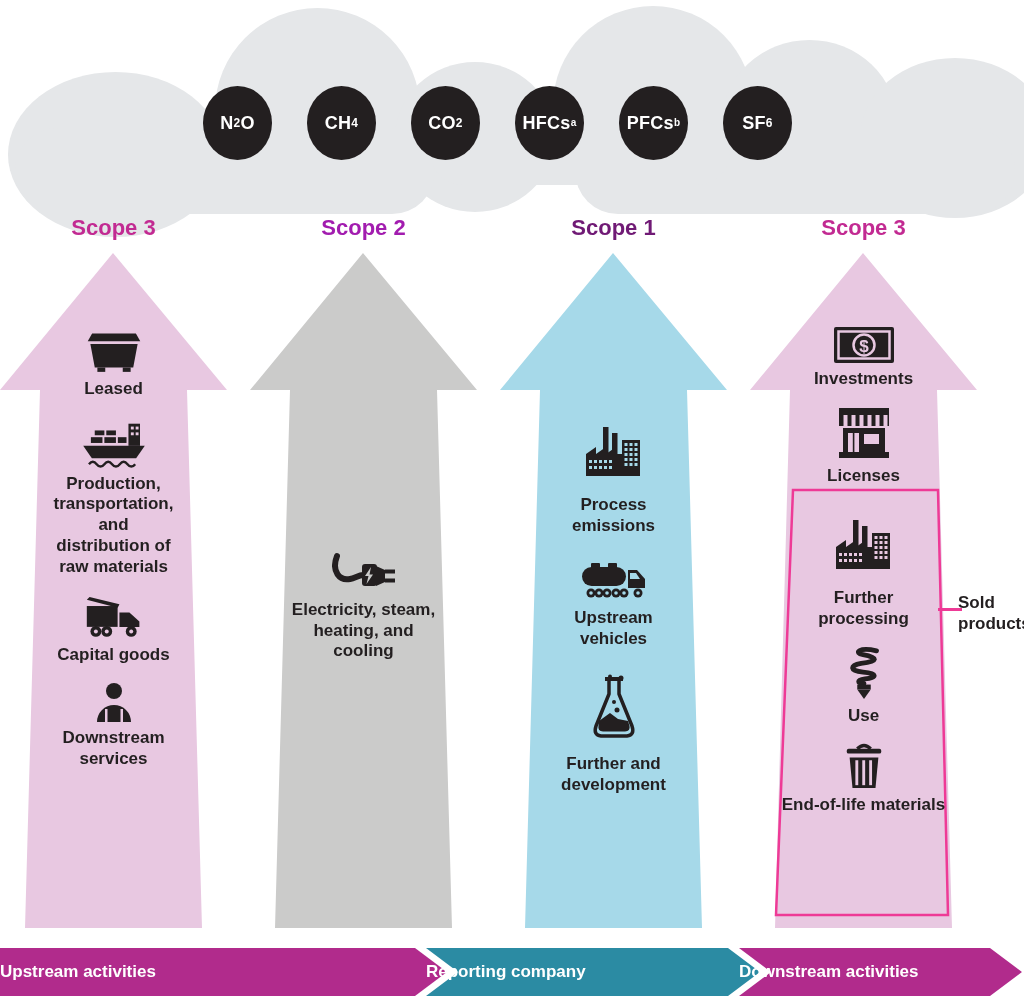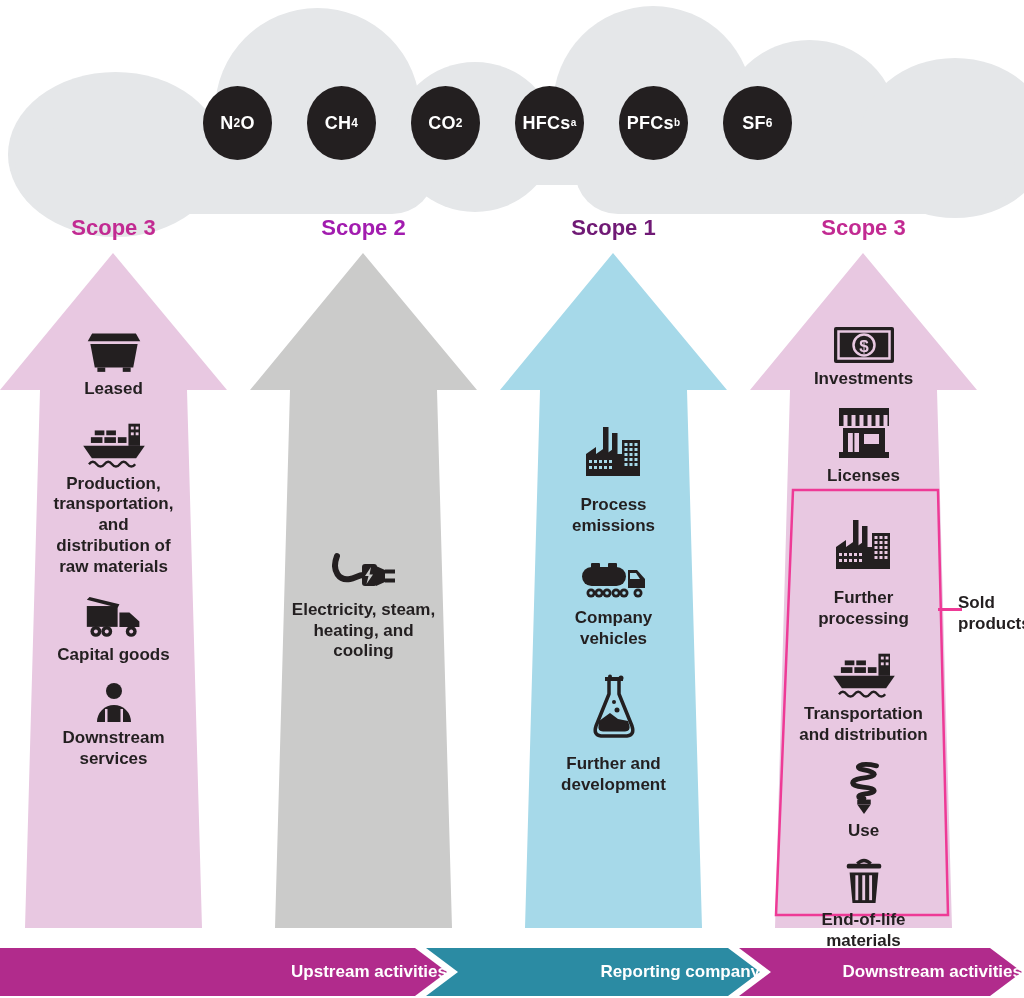--- a/index.html
+++ b/index.html
@@ -69,21 +69,21 @@
   svg text{font-family:"Liberation Sans","DejaVu Sans",sans-serif;}
 
   
   .sold-connector{position:absolute;left:938px;top:608px;width:24px;height:3px;}
   .sold-label{position:absolute;left:958px;top:592px;width:70px;
               font-size:17px;font-weight:bold;line-height:1.25;color:#231f20;}
 
   
   .banner{position:absolute;left:0;top:948px;width:1024px;height:48px;}
   .banner-svg{position:absolute;left:0;top:0;width:100%;height:100%;}
-  .banner-label{position:absolute;top:0;height:48px;line-height:48px;text-align:right;
+  .banner-label{position:absolute;top:0;height:48px;line-height:48px;text-align:left;
                 color:#fff;font-size:17px;font-weight:bold;}
   .banner-label.b0{left:0;width:447px;}
   .banner-label.b1{left:426px;width:334px;}
   .banner-label.b2{left:739px;width:283px;}
 </style>
 </head>
 <body>
 
 <svg width="0" height="0" style="position:absolute" aria-hidden="true">
   <defs>
@@ -383,21 +383,21 @@
         <div class="arrow-item">
           <svg class="item-icon factory-icon">
             <use href="#factory-icon"></use>
           </svg>
           <div class="item-label">Process emissions</div>
         </div>
         <div class="arrow-item">
           <svg class="item-icon tanker-icon">
             <use href="#tanker-icon"></use>
           </svg>
-          <div class="item-label">Company vehicles</div>
+          <div class="item-label">Upstream vehicles</div>
         </div>
         <div class="arrow-item">
           <svg class="item-icon flask-icon">
             <use href="#flask-icon"></use>
           </svg>
           <div class="item-label">Further and development</div>
         </div>
       </div>
   </div>
 
@@ -417,26 +417,20 @@
           <svg class="item-icon store-icon">
             <use href="#store-icon"></use>
           </svg>
           <div class="item-label">Licenses</div>
         </div>
         <div class="arrow-item">
           <svg class="item-icon factory-icon">
             <use href="#factory-icon"></use>
           </svg>
           <div class="item-label">Further processing</div>
-        </div>
-        <div class="arrow-item">
-          <svg class="item-icon ship-icon">
-            <use href="#ship-icon"></use>
-          </svg>
-          <div class="item-label">Transportation and distribution</div>
         </div>
         <div class="arrow-item">
           <svg class="item-icon cfl-icon">
             <use href="#cfl-icon"></use>
           </svg>
           <div class="item-label">Use</div>
         </div>
         <div class="arrow-item">
           <svg class="item-icon trash-icon">
             <use href="#trash-icon"></use>

